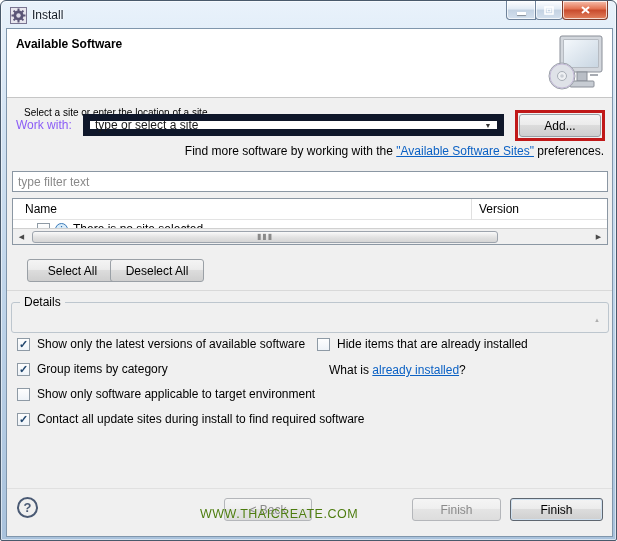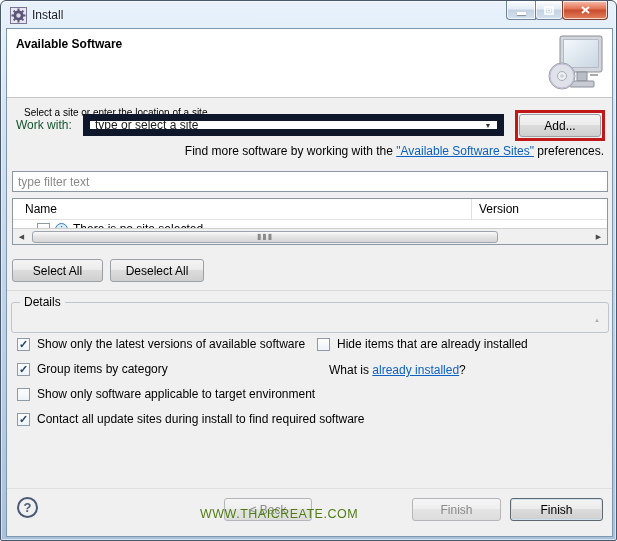--- a/index.html
+++ b/index.html
@@ -42,21 +42,21 @@
   }
 
   .header {
     position:absolute; left:0; top:0; width:100%; height:69px;
     background:#ffffff; border-bottom:1px solid #c6c6c6;
   }
   .header-title { position:absolute; left:9px; top:8px; font-weight:bold; font-size:12px; color:#000; }
   .header-subtitle { position:absolute; left:17px; top:32px; font-size:10px; color:#000;margin-top:46px; }
   .header-art { position:absolute; right:8px; top:5px; }
 
-  .label { color:#14532d; }
+  .label { color:#8b5cf6; }
 
   .workwith-label { position:absolute; left:9px; top:89px; }
   .combo {
     position:absolute; left:76px; top:85px; width:421px; height:22px;
     background:#fff; border:7px solid #0f172a; display:flex; align-items:center;
   }
   .combo-text { flex:1; padding-left:5px; color:#1a1a1a; }
   .combo-arrow { width:18px; text-align:center; font-size:7px; color:#333; }
 
   .add-annotation {
@@ -108,21 +108,21 @@
   .scroll-arrow.right { position:absolute; right:0; }
   .hthumb {
     position:absolute; left:19px; width:466px; height:12px; top:2px;
     border:1px solid #9da4ad; border-radius:3px;
     background:linear-gradient(180deg,#fafafa,#e3e3e3 50%,#d5d5d5);
     display:flex; align-items:center; justify-content:center;
   }
   .grip { color:#8a8a8a; font-size:8px; letter-spacing:1px; line-height:6px; }
 
   .selbtn { position:absolute; top:230px; height:23px; }
-  .select-all { left:5px; width:91px; }
+  .select-all { left:20px; width:91px; }
   .deselect-all { left:103px; width:94px; }
 
   .sep1 { position:absolute; left:0; top:261px; width:100%; height:1px; background:#d9d9d9; }
 
   
   .details-box {
     position:absolute; left:4px; top:273px; width:598px; height:31px;
     border:1px solid #bdc6ce; border-radius:3px;
   }
   .details-label {

